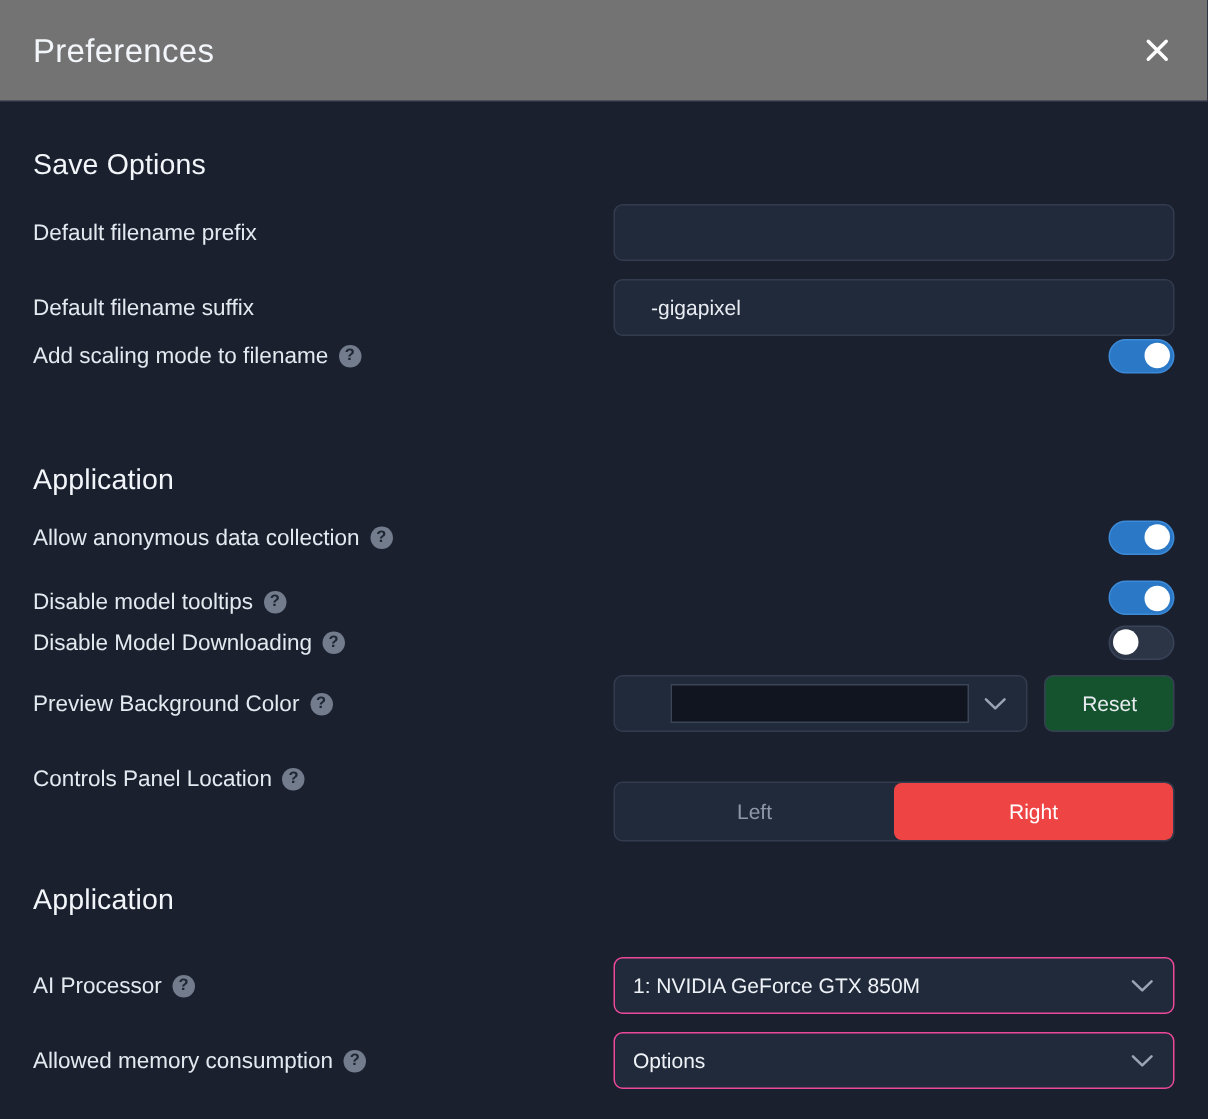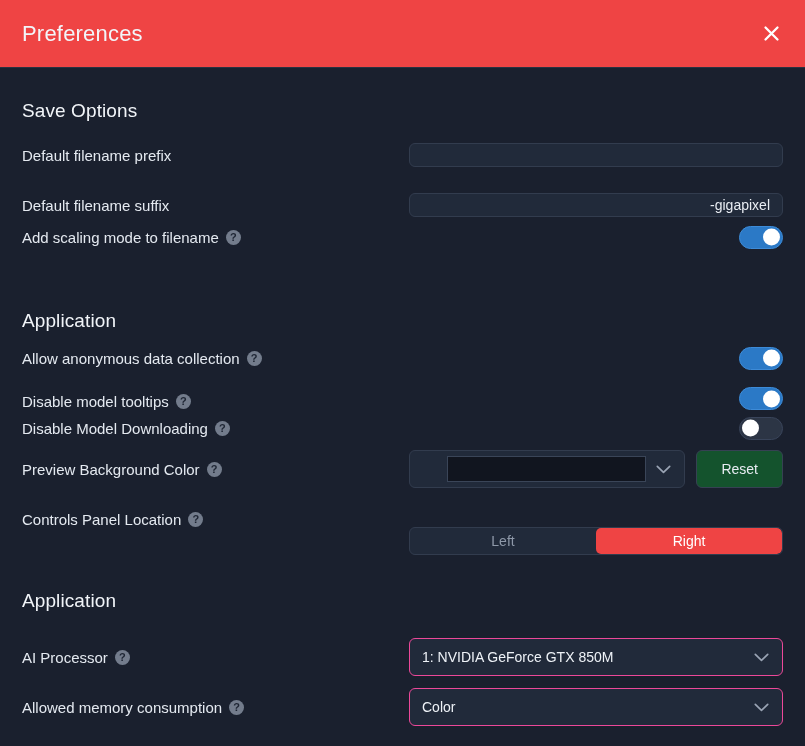--- a/index.html
+++ b/index.html
@@ -15,21 +15,21 @@
     background: #1a202e;
     font-family: "Liberation Sans", sans-serif;
     color: #e8ecf2;
     -webkit-font-smoothing: antialiased;
   }
 
   
   .titlebar {
     position: relative;
     height: 68px;
-    background: #ef4444;
+    background: #737373;
     border-bottom: 1px solid #2a3140;
     display: flex;
     align-items: center;
     padding: 0 22px;
   }
   .titlebar-title {
     font-size: 22px;
     font-weight: 400;
     color: #f2f5f9;
     letter-spacing: 0.2px;
@@ -102,30 +102,29 @@
     text-align: center;
     display: inline-block;
     cursor: pointer;
     flex: none;
     font-family: "Liberation Sans", sans-serif;
   }
 
   
   .text-input {
     width: 375px;
-    height: 24px;
+    height: 38px;
     background: #212a3a;
     border: 1px solid #323c4e;
     border-radius: 6px;
     color: #e8ecf2;
     font-size: 14px;
     font-family: "Liberation Sans", sans-serif;
-    padding: 0 12px;
+    padding: 0 24px;
     outline: none;
-    text-align: right;
   }
   .text-input::placeholder { color: #5d6878; }
 
   
   .toggle {
     width: 44px;
     height: 23px;
     border-radius: 12px;
     position: relative;
     cursor: pointer;
@@ -181,21 +180,21 @@
     border-radius: 6px;
     color: #e8ecf2;
     font-size: 14px;
     font-family: "Liberation Sans", sans-serif;
     cursor: pointer;
   }
 
   
   .segmented {
     width: 375px;
-    height: 28px;
+    height: 40px;
     display: flex;
     border-radius: 6px;
     overflow: hidden;
     border: 1px solid #323c4e;
     background: #212a3a;
     margin-top: 44px;
   }
   .segment {
     flex: 1;
     display: flex;
@@ -375,21 +374,21 @@
     </div>
   </div>
 
   <div class="row" style="top:622px;">
     <div class="row-label">
       <span>Allowed memory consumption</span>
       <span class="help-icon">?</span>
     </div>
     <div class="row-control">
       <div class="select-box">
-        <div class="select-value">Color</div>
+        <div class="select-value">Options</div>
         <div class="combo-chevron">
           <svg width="15" height="9" viewBox="0 0 15 9">
             <path d="M1.3 1.3 L7.5 7.3 L13.7 1.3" stroke="#9aa4b4" stroke-width="1.7" fill="none" stroke-linecap="round" stroke-linejoin="round"></path>
           </svg>
         </div>
       </div>
     </div>
   </div>
 
 </div>

